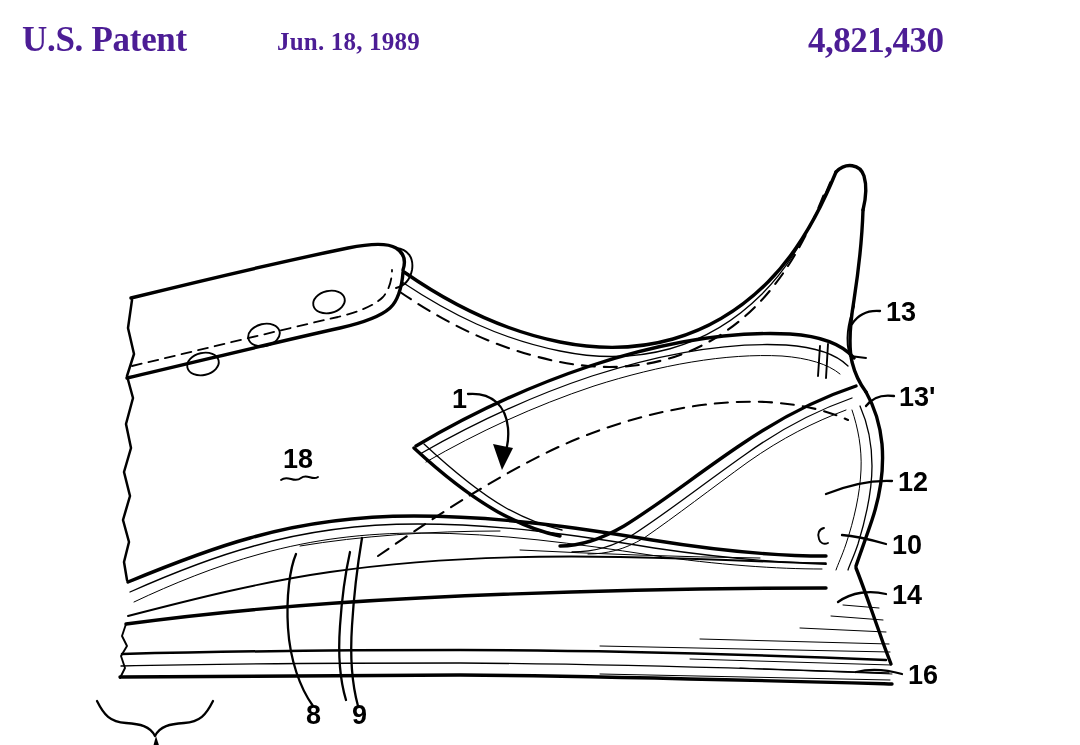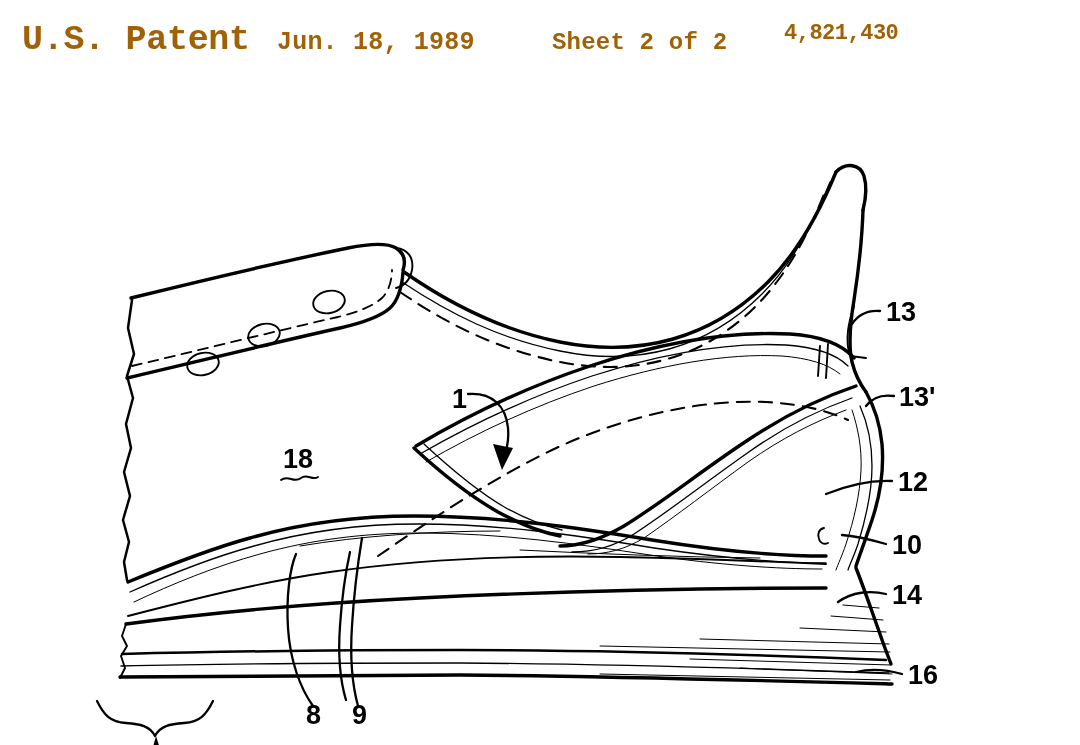--- a/index.html
+++ b/index.html
@@ -26,23 +26,23 @@
   
   .sheet-header {
     position: absolute;
     top: 0; left: 0;
     width: 1080px;
     height: 82px;
     display: block;
   }
   .hdr-item {
     position: absolute;
-    font-family: Liberation Mono, monospace;
+    font-family: Liberation Serif, serif;
     font-weight: bold;
-    color: #a16207;
+    color: #4c1d95;
     white-space: nowrap;
     letter-spacing: 0.2px;
     text-align: right;
   }
   .hdr-office {
     left: 22px;
     top: 20px;
     font-size: 35px;
     letter-spacing: -0.3px;
   }
@@ -50,23 +50,23 @@
     left: 277px;
     top: 28px;
     font-size: 25px;
   }
   .hdr-sheet {
     left: 552px;
     top: 29px;
     font-size: 24px;
   }
   .hdr-number {
-    left: 784px;
+    left: 808px;
     top: 21px;
-    font-size: 22px;
+    font-size: 35px;
     letter-spacing: -0.5px;
   }
 
   
   .figure-wrap {
     position: absolute;
     left: 0;
     top: 76px;
     width: 1080px;
     height: 669px;
@@ -99,21 +99,20 @@
   }
 </style>
 </head>
 <body>
 
 <div id="patent-sheet">
 
   <div class="sheet-header">
     <span class="hdr-item hdr-office">U.S. Patent</span>
     <span class="hdr-item hdr-date">Jun. 18, 1989</span>
-    <span class="hdr-item hdr-sheet">Sheet 2 of 2</span>
     <span class="hdr-item hdr-number">4,821,430</span>
   </div>
 
   <div class="figure-wrap">
   <svg class="figure" viewBox="0 0 1080 669" xmlns="http://www.w3.org/2000/svg">
 
     <g>
 
       <path class="ln main" d="M132,224 L128,252 L134,278 L127,300 L133,322 L126,348
                L131,372 L124,396 L130,420 L123,444 L129,466 L124,486 L127,504"></path>

